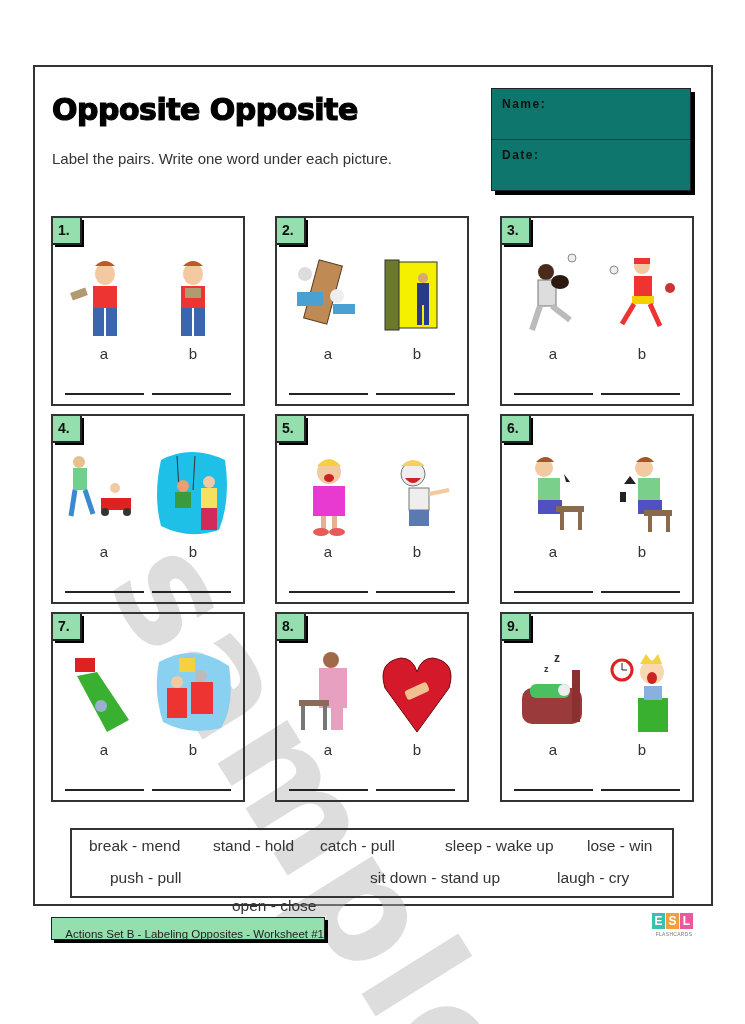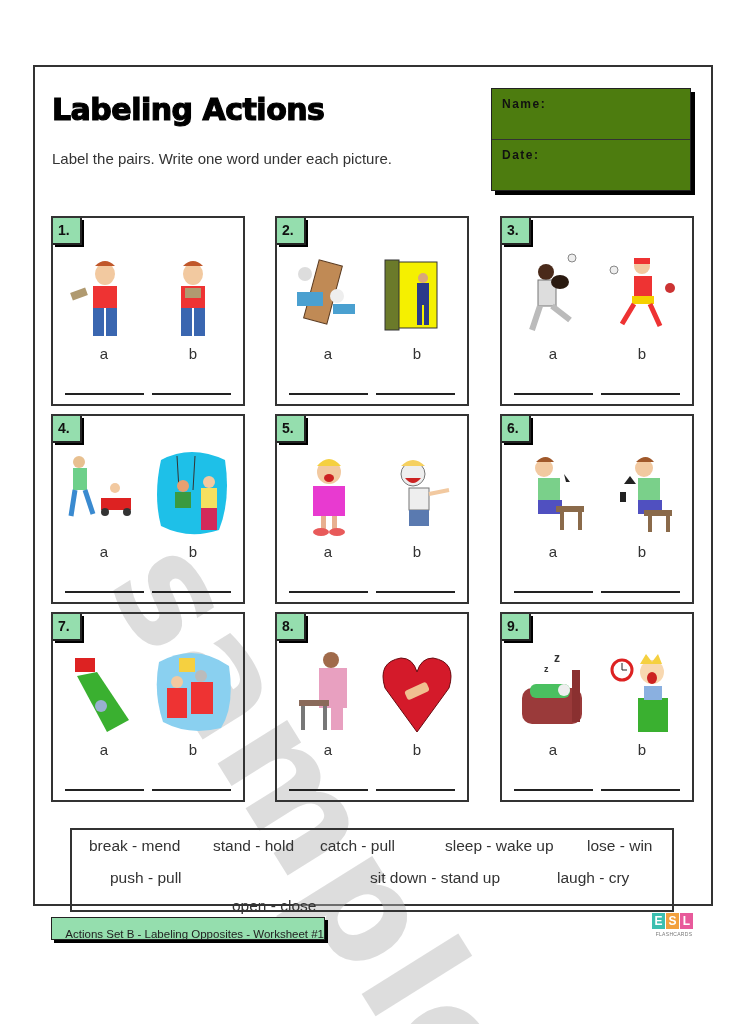--- a/index.html
+++ b/index.html
@@ -17,21 +17,21 @@
     letter-spacing: -0.5px; color: #000;
     -webkit-text-stroke: 1.2px #000;
   }
   .instructions {
     position: absolute; left: 52px; top: 150px;
     font-size: 15px; color: #333;
   }
 
   .name-box {
     position: absolute; left: 491px; top: 88px; width: 200px; height: 103px;
-    background: #4d7c0f; border: 1.5px solid #222;
+    background: #0f766e; border: 1.5px solid #222;
     box-shadow: 4px 4px 0 #000;
   }
   .name-box .row { height: 50%; padding: 8px 10px; font-weight: bold; font-size: 12px; letter-spacing: 1.5px; color: #111; }
   .name-box .row.top { border-bottom: 1.5px solid #333; }
 
   .exercise {
     position: absolute; width: 194px; height: 190px;
     border: 2px solid #333; background: transparent;
   }
   .num-badge {
@@ -44,21 +44,21 @@
   .pic.a { left: 14px; }
   .pic.b { left: 102px; }
   .letter { position: absolute; top: 127px; width: 20px; text-align: center; font-size: 15px; color: #333; }
   .letter.a { left: 41px; }
   .letter.b { left: 130px; }
   .answer-line { position: absolute; top: 175px; width: 79px; height: 0; border-top: 2px solid #222; }
   .answer-line.a { left: 12px; }
   .answer-line.b { left: 99px; }
 
   .word-bank {
-    position: absolute; left: 70px; top: 828px; width: 604px; height: 84px;
+    position: absolute; left: 70px; top: 828px; width: 604px; height: 70px;
     border: 2px solid #333; font-size: 15.5px; color: #333;
   }
   .wb-row { position: absolute; left: 0; right: 0; height: 22px; }
   .wb-row span { position: absolute; white-space: nowrap; }
 
   .footer-tag {
     position: absolute; left: 51px; top: 917px; width: 274px; height: 23px;
     background: #95deae; border: 1.5px solid #222; box-shadow: 3px 3px 0 #000;
     font-size: 11.5px; color: #222; padding: 10px 0 0 7px; text-align: right;
   }
@@ -74,21 +74,21 @@
     transform-origin: left center; pointer-events: none; letter-spacing: 4px;
   }
 </style>
 </head>
 <body>
 
 <div class="page-frame"></div>
 
 <div class="watermark">sample</div>
 
-<h1 class="title">Labeling Actions</h1>
+<h1 class="title">Opposite Opposite</h1>
 <p class="instructions">Label the pairs. Write one word under each picture.</p>
 
 <div class="name-box">
   <div class="row top"><span>Name:</span></div>
   <div class="row"><span>Date:</span></div>
 </div>
 
 <div id="grid">
     <div class="exercise" style="left: 51px; top: 216px;">
       <div class="num-badge">1.</div>

